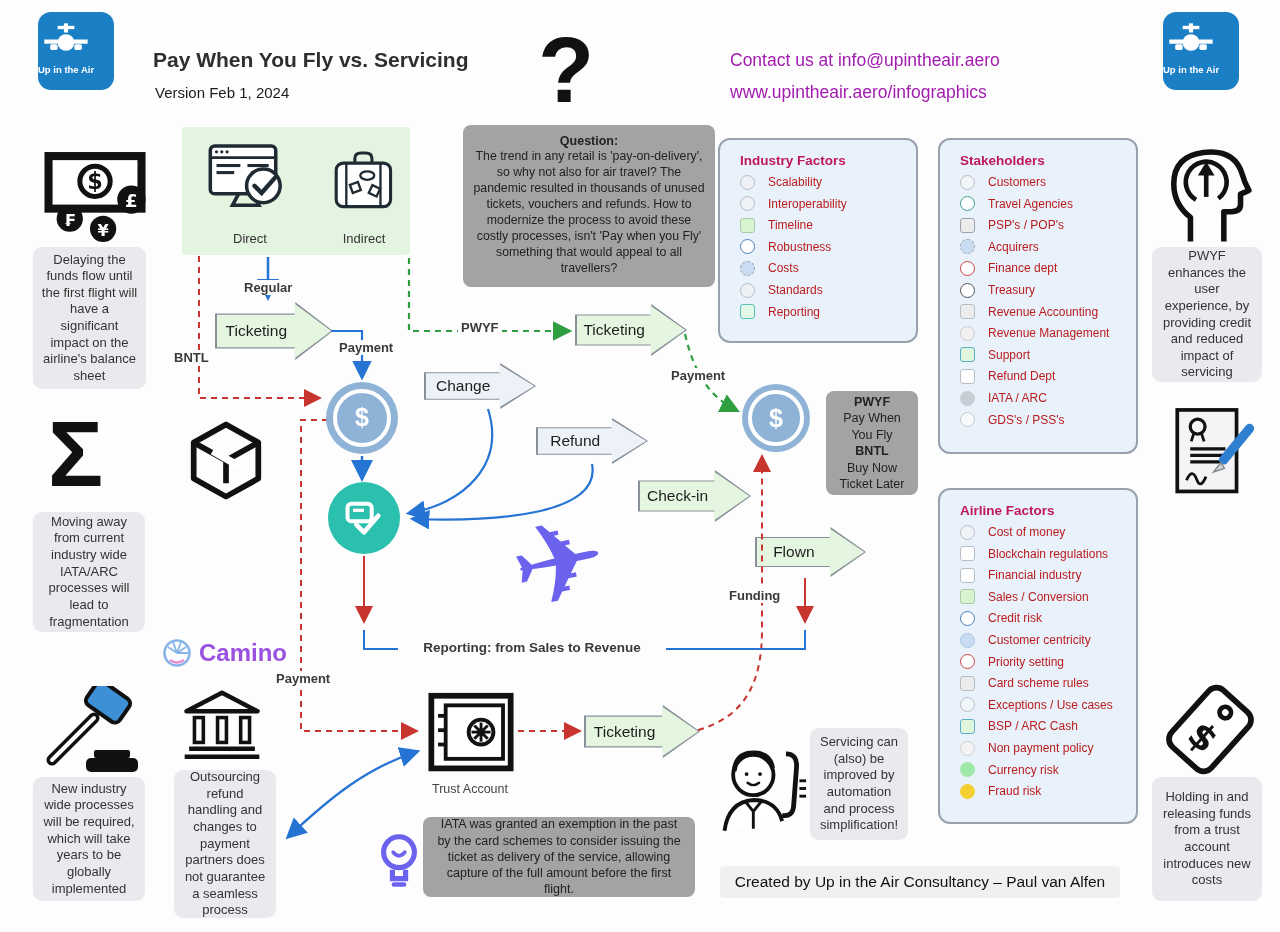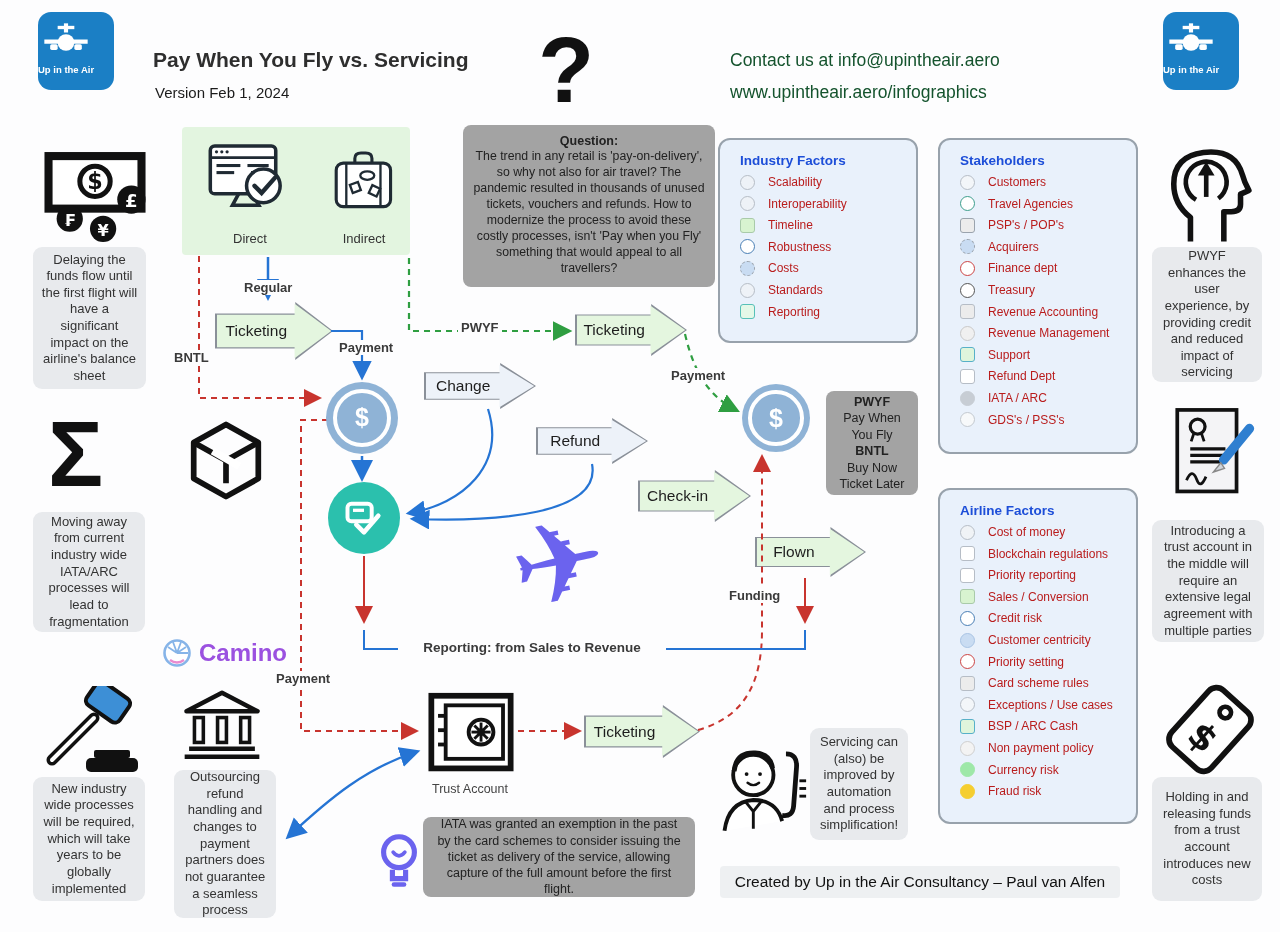--- a/index.html
+++ b/index.html
@@ -6,28 +6,28 @@
   .canvas{position:relative;width:1280px;height:932px;background:#fdfdfe;
     font-family:"Liberation Sans",sans-serif;color:#222;overflow:hidden;}
   .abs{position:absolute;}
   
   .logo{width:76px;height:78px;background:#1b7fc5;border-radius:13px;display:flex;flex-direction:column;
     justify-content:flex-start;padding-top:8px;box-sizing:border-box;}
   .logo .lt{color:#fff;font-weight:bold;font-size:9.5px;margin-top:4px;}
   .title{font-size:21px;font-weight:bold;color:#2e2e2e;}
   .version{font-size:15px;color:#1b1b1b;}
   .qmark{font-size:92px;font-weight:800;color:#111;line-height:1;}
-  .contact{font-size:17.5px;color:#14532d;}
+  .contact{font-size:17.5px;color:#a21caf;}
   
   .greenbox{background:#e3f5e0;border-radius:4px;}
   .purplebox{background:#a3a3a3;border-radius:8px;font-size:12.5px;line-height:1.3;text-align:center;}
   .notebox{background:#e8eaed;border-radius:9px;font-size:13px;line-height:1.28;text-align:center;
     display:flex;align-items:center;justify-content:center;padding:10px 7px;box-sizing:border-box;color:#333;}
   .legendbox{background:#e9f1fb;border:2px solid #98a2ac;border-radius:12px;padding:13px 0 8px 20px;box-sizing:border-box;}
-  .legendbox .ltitle{font-size:13.5px;font-weight:bold;color:#1d4ed8;margin-bottom:4px;}
+  .legendbox .ltitle{font-size:13.5px;font-weight:bold;color:#be185d;margin-bottom:4px;}
   .legend-row{display:flex;align-items:center;gap:13px;margin-top:6.6px;}
   .swatch{width:15px;height:15px;border:1.6px solid #b6bdc6;box-sizing:border-box;flex:0 0 auto;background:#eef2f7;}
   .swatch.circle{border-radius:50%;}
   .swatch.square{border-radius:3px;}
   .legend-label{font-size:12px;color:#b91c1c;}
   
   .barrow{position:absolute;}
   .barrow .sh{position:absolute;inset:0;background:#8a9099;
     clip-path:polygon(0 20%,68% 20%,68% 0,100% 50%,68% 100%,68% 80%,0 80%);}
   .barrow .fi{position:absolute;inset:1.8px;background:var(--af,#e4f6df);
@@ -214,21 +214,21 @@
         <div class="legend-row">
           <span class="swatch circle" style="background: rgb(240, 243, 246); border-color: rgb(182, 189, 198);"></span>
           <span class="legend-label">Cost of money</span>
         </div>
         <div class="legend-row">
           <span class="swatch square" style="background: rgb(255, 255, 255); border-color: rgb(182, 189, 198);"></span>
           <span class="legend-label">Blockchain regulations</span>
         </div>
         <div class="legend-row">
           <span class="swatch square" style="background: rgb(255, 255, 255); border-color: rgb(182, 189, 198);"></span>
-          <span class="legend-label">Priority reporting</span>
+          <span class="legend-label">Financial industry</span>
         </div>
         <div class="legend-row">
           <span class="swatch square" style="background: rgb(216, 243, 208); border-color: rgb(169, 202, 169);"></span>
           <span class="legend-label">Sales / Conversion</span>
         </div>
         <div class="legend-row">
           <span class="swatch circle" style="background: rgb(255, 255, 255); border-color: rgb(74, 127, 181);"></span>
           <span class="legend-label">Credit risk</span>
         </div>
         <div class="legend-row">
@@ -330,21 +330,20 @@
     <rect x="10" y="6" width="64" height="88" fill="#f4f4f6" stroke="#111" stroke-width="4"></rect>
     <circle cx="32" cy="24" r="8" fill="none" stroke="#111" stroke-width="3.5"></circle>
     <path d="M28,31 l-3,9 M36,31 l3,9" stroke="#111" stroke-width="3"></path>
     <line x1="24" y1="48" x2="62" y2="48" stroke="#111" stroke-width="3.5"></line>
     <line x1="24" y1="55" x2="62" y2="55" stroke="#111" stroke-width="3.5"></line>
     <line x1="24" y1="62" x2="62" y2="62" stroke="#111" stroke-width="3.5"></line>
     <path d="M20,82 q6,-14 11,-1 q4,11 10,-3" fill="none" stroke="#111" stroke-width="3"></path>
     <line x1="88" y1="26" x2="60" y2="60" stroke="#2f7fd0" stroke-width="10" stroke-linecap="round"></line>
     <path d="M57,63 l-8,10 l12,-4 z" fill="#cfd4da" stroke="#888" stroke-width="1.5"></path>
   </svg>
-  <div class="abs notebox" style="left:1152px;top:520px;width:112px;height:122px;">Introducing a trust account in the middle will require an extensive legal agreement with multiple parties</div>
 
   <svg class="abs" style="left:1162px;top:680px;" width="96" height="100" viewBox="0 0 100 105">
     <g transform="rotate(42 50 52)">
       <rect x="22" y="12" width="56" height="80" rx="11" fill="#fff" stroke="#111" stroke-width="6"></rect>
       <circle cx="50" cy="28" r="6" fill="none" stroke="#111" stroke-width="5"></circle>
       <text x="50" y="76" font-size="38" font-weight="bold" fill="#111" text-anchor="middle" font-family="DejaVu Sans,sans-serif">$</text>
     </g>
   </svg>
   <div class="abs notebox" style="left:1152px;top:777px;width:110px;height:124px;">Holding in and releasing funds from a trust account introduces new costs</div>
 

